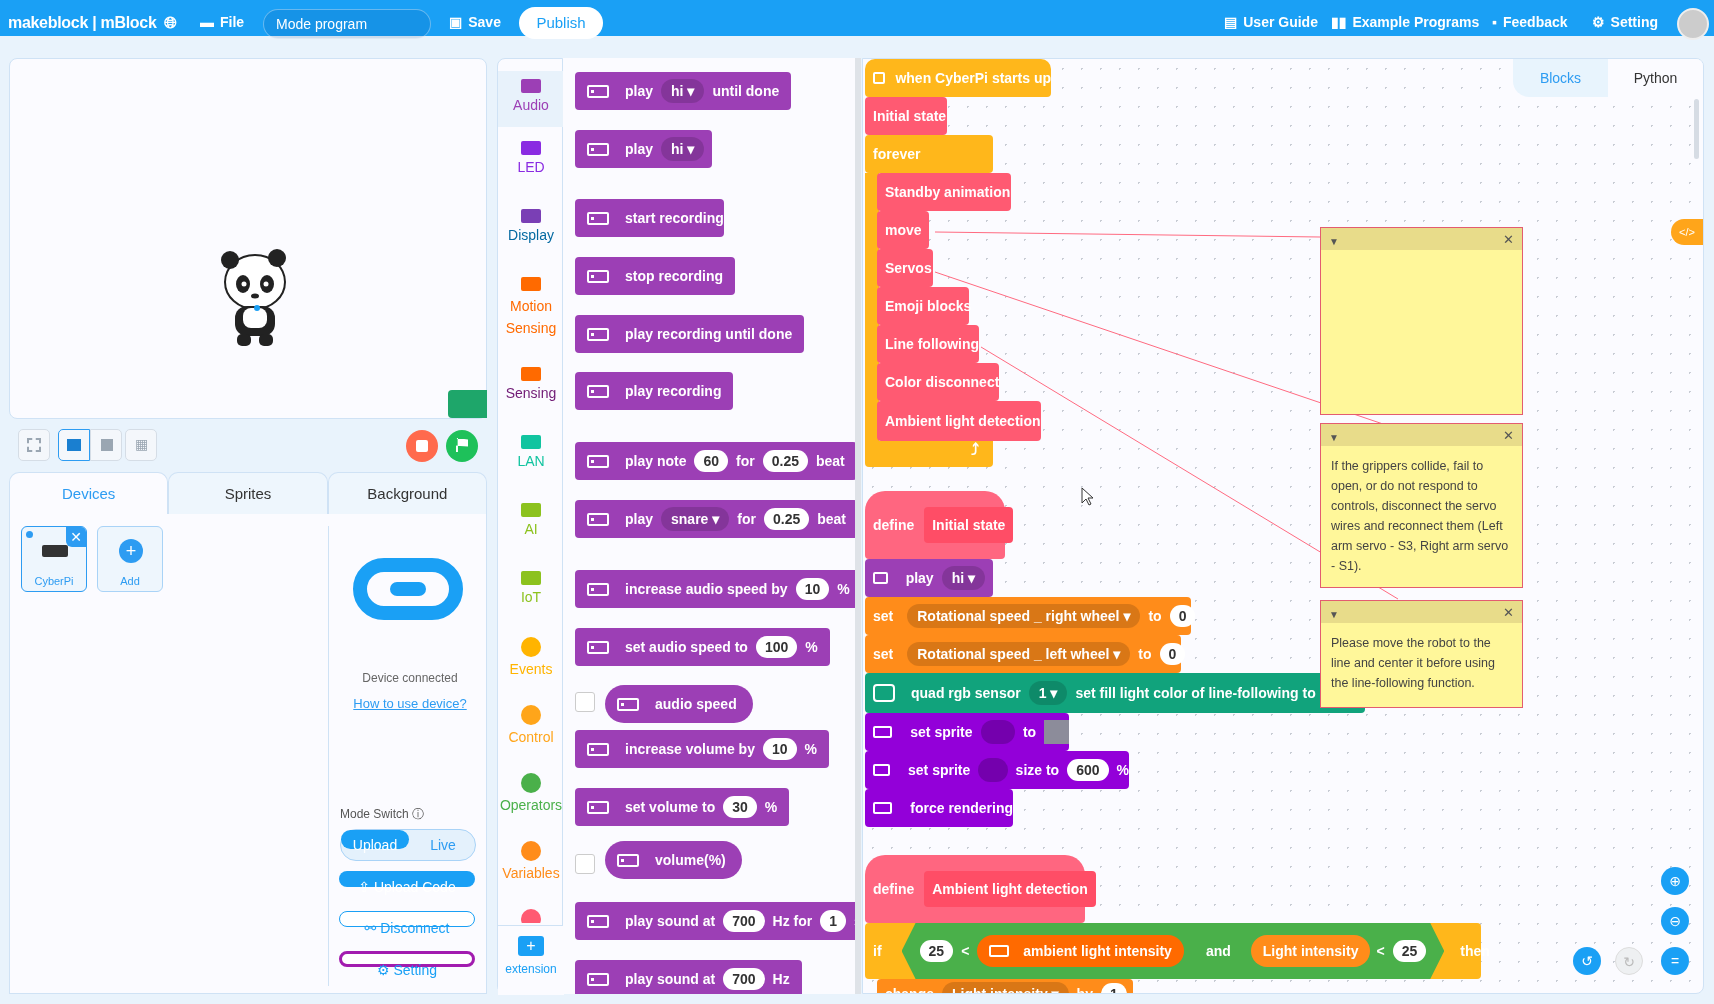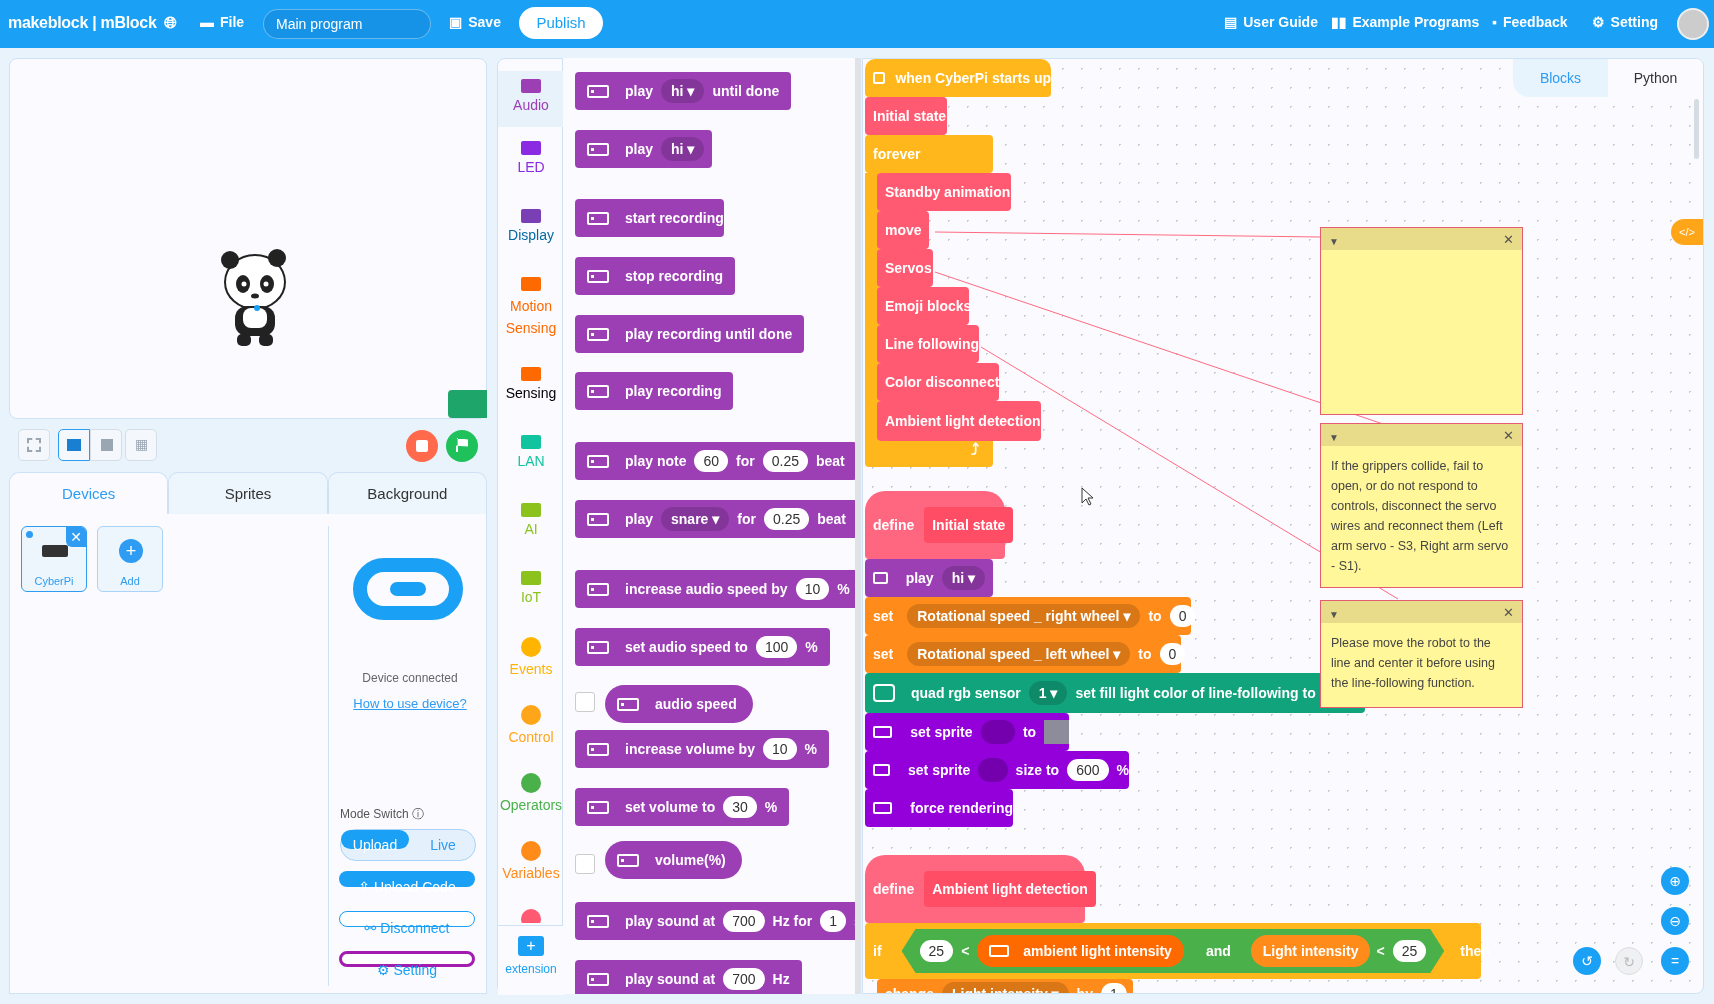--- a/index.html
+++ b/index.html
@@ -1,17 +1,17 @@
 <!DOCTYPE html>
 <html><head>
 <meta charset="utf-8">
 <style>
 *{box-sizing:border-box;margin:0;padding:0}
 html,body{width:1714px;height:1004px;overflow:hidden;background:#e9f3fc;font-family:"Liberation Sans",sans-serif}
-.topbar{position:absolute;left:0;top:0;width:1714px;height:48px;background:#1aa0f5;color:#fff;display:flex;align-items:center;font-size:14px}
+.topbar{position:absolute;left:0;top:0;width:1714px;height:36px;background:#1aa0f5;color:#fff;display:flex;align-items:center;font-size:14px}
 .topbar .logo{position:absolute;left:8px;top:14px;font-size:16px;font-weight:bold;letter-spacing:-0.3px}
 .tb-item{position:absolute;top:14px;display:flex;align-items:center;gap:6px;font-weight:bold;font-size:14px}
 .projname{position:absolute;left:263px;top:9px;width:168px;height:30px;border:1px solid rgba(255,255,255,.35);border-radius:16px;background:rgba(0,60,130,.12);font-size:14px;padding:6px 12px;color:#fff}
 .publish{position:absolute;left:519px;top:7px;width:84px;height:32px;border-radius:17px;background:#fff;color:#1aa0f5;font-size:15px;text-align:center;line-height:32px}
 .avatar{position:absolute;left:1677px;top:8px;width:32px;height:32px;border-radius:50%;background:#ccc;border:2px solid #eee}
 .stage{position:absolute;left:9px;top:58px;width:478px;height:361px;background:#fbfbff;border:1px solid #cfe2f5;border-radius:8px}
 .panda{position:absolute;left:205px;top:185px;width:80px;height:105px}
 .greenbox{position:absolute;left:448px;top:390px;width:39px;height:28px;background:#1ea66a;border-radius:4px 0 0 4px}
 .viewbtn{position:absolute;top:429px;width:32px;height:32px;border:1px solid #d5dde6;border-radius:5px;background:#f4f7fb}
 .runbtn{position:absolute;top:430px;width:32px;height:32px;border-radius:50%}
@@ -21,21 +21,21 @@
 .devpanel{position:absolute;left:9px;top:514px;width:478px;height:480px;background:#fbfbff;border:1px solid #cfe2f5;border-top:none}
 .devcard{position:absolute;top:12px;width:66px;height:66px;border:1px solid #a9d3f7;border-radius:6px;background:#eef6fd}
 .cats{position:absolute;left:497px;top:58px;width:66px;height:936px;background:#fbfbff;border:1px solid #cfe2f5;border-radius:8px 0 0 8px}
 .cat{position:absolute;left:0;width:66px;text-align:center;font-size:14px}
 .catico{display:block;margin:0 auto 4px auto;width:20px;height:14px;border-radius:2px}
 .catdot{display:block;margin:0 auto 4px auto;width:20px;height:20px;border-radius:50%}
 .palette{position:absolute;left:563px;top:58px;width:294px;height:936px;background:#fbfbff;border-right:1px solid #d6dce4;overflow:hidden}
 .blk{position:absolute;height:38px;background:#9c3fb5;border-radius:4px;color:#fff;font-weight:bold;font-size:14px;display:flex;align-items:center;padding-left:12px;white-space:nowrap}
 .blk .ic{width:22px;height:13px;border:2px solid #fff;border-radius:2px;margin-right:16px;position:relative}
 .blk .ic:before{content:"";position:absolute;left:2px;top:3px;width:3px;height:3px;background:#fff}
-.pill{background:#fff;color:#333;border-radius:14px;padding:3px 9px;margin:4px 8px;font-weight:normal}
+.pill{background:#fff;color:#333;border-radius:14px;padding:3px 9px;margin:4px 8px;font-weight:bold}
 .dd{background:rgba(0,0,0,.15);border-radius:14px;padding:4px 10px;margin:0 8px}
 .rep{border-radius:20px}
 .chk{position:absolute;width:20px;height:20px;border:1px solid #ccc;border-radius:3px;background:#fff}
 .canvas{position:absolute;left:862px;top:58px;width:842px;height:936px;background:#fbfbff;background-image:radial-gradient(#c8ccd4 1px,transparent 1px);background-size:19px 19px;overflow:hidden;border:1px solid #cfe2f5;border-radius:0 8px 8px 0}
 .cb{position:absolute;color:#fff;font-weight:bold;font-size:14px;display:flex;align-items:center;white-space:nowrap;border-radius:4px;padding-left:8px}
 .yel{background:#ffb71b}
 .pink{background:#ff5a72}
 .ora{background:#ff8c1a}
 .teal{background:#11a37c}
 .vio{background:#9300d9}
@@ -52,21 +52,21 @@
 
 <div class="topbar">
   <span class="logo">makeblock | mBlock</span>
   <span class="tb-item" style="left:164px">
       <span style="font-size:16px">🌐︎</span>
     </span>
   <span class="tb-item" style="left:200px">
       <span>▬</span>
       <span>File</span>
     </span>
-  <div class="projname">Main program</div>
+  <div class="projname">Mode program</div>
   <span class="tb-item" style="left:449px">
       <span>▣</span>
       <span>Save</span>
     </span>
   <div class="publish">Publish</div>
   <span class="tb-item" style="left:1224px">
       <span>▤</span>
       <span>User Guide</span>
     </span>
   <span class="tb-item" style="left:1331px">
@@ -150,21 +150,21 @@
 </div>
 <div class="sbtn" style="top:871px;background:#1aa0f5;color:#fff"><span>⇪ </span><span>Upload Code</span></div>
 <div class="sbtn" style="top:911px;border:1px solid #1aa0f5;color:#1aa0f5;background:#fff"><span>⚯ </span><span>Disconnect</span></div>
 <div class="sbtn" style="top:951px;border:3px solid #a21caf;color:#1aa0f5;background:#fff"><span>⚙ </span><span>Setting</span></div>
 
 <div class="cats">
   <div class="cat" style="top:12px;color:#9c3fb5;background:#e8f2fb;height:56px;padding-top:8px"><span class="catico" style="background:#9c3fb5"></span><span>Audio</span></div>
   <div class="cat" style="top:82px;color:#8a2be2"><span class="catico" style="background:#8a2be2"></span><span>LED</span></div>
   <div class="cat" style="top:150px;color:#0369a1"><span class="catico" style="background:#7a3fb5"></span><span>Display</span></div>
   <div class="cat" style="top:218px;color:#ff6a00"><span class="catico" style="background:#ff6a00"></span><span style="line-height:22px">Motion Sensing</span></div>
-  <div class="cat" style="top:308px;color:#000000"><span class="catico" style="background:#ff6a00"></span><span>Sensing</span></div>
+  <div class="cat" style="top:308px;color:#701a75"><span class="catico" style="background:#ff6a00"></span><span>Sensing</span></div>
   <div class="cat" style="top:376px;color:#11c4a0"><span class="catico" style="background:#11c4a0"></span><span>LAN</span></div>
   <div class="cat" style="top:444px;color:#8cc21e"><span class="catico" style="background:#8cc21e"></span><span>AI</span></div>
   <div class="cat" style="top:512px;color:#8cc21e"><span class="catico" style="background:#8cc21e"></span><span>IoT</span></div>
   <div class="cat" style="top:578px;color:#ffb400"><span class="catdot" style="background:#ffb400"></span><span>Events</span></div>
   <div class="cat" style="top:646px;color:#ffa51a"><span class="catdot" style="background:#ffa51a"></span><span>Control</span></div>
   <div class="cat" style="top:714px;color:#4ab04a"><span class="catdot" style="background:#4ab04a"></span><span>Operators</span></div>
   <div class="cat" style="top:782px;color:#ff8c1a"><span class="catdot" style="background:#ff8c1a"></span><span>Variables</span></div>
   <div class="cat" style="top:850px;height:14px;overflow:hidden">
       <span class="catdot" style="background:#ff5a72"></span>
     </div>
@@ -359,21 +359,21 @@
       <span class="ic" style="width:20px;height:12px;border:2px solid #fff;border-radius:2px;margin-right:18px"></span>
       <span>force rendering</span>
     </div>
 
   <div class="cb" style="left:2px;top:796px;width:220px;height:68px;background:#ff6680;border-radius:20px 20px 4px 4px">
       <span style="margin-right:10px">define</span>
       <span style="background:#ff4d66;padding:10px 8px;border-radius:4px">Ambient light detection</span>
     </div>
   <div class="cb yel" style="left:2px;top:864px;width:616px;height:56px">
       <span style="margin-right:20px">if</span>
-    <span style="display:flex;align-items:center;background:#4ab04a;height:44px;padding:16px 10px;clip-path:polygon(14px 0,calc(100% - 14px) 0,100% 50%,calc(100% - 14px) 100%,14px 100%,0 50%)">
+    <span style="display:flex;align-items:center;background:#4ab04a;height:56px;padding:16px 10px;clip-path:polygon(14px 0,calc(100% - 14px) 0,100% 50%,calc(100% - 14px) 100%,14px 100%,0 50%)">
       <span class="pill">25</span>
         <span>&lt;</span>
       <span style="display:flex;align-items:center;background:#ff6a00;border-radius:16px;height:32px;padding:0 12px;margin:0 8px">
           <span class="ic" style="width:20px;height:12px;border:2px solid #fff;border-radius:2px;margin-right:14px"></span>
           <span>ambient light intensity</span>
         </span>
       <span style="margin:0 14px">and</span>
       <span style="background:#ff8c1a;border-radius:16px;padding:8px 12px;margin:0 6px">Light intensity</span>
         <span>&lt;</span>
         <span class="pill">25</span>

